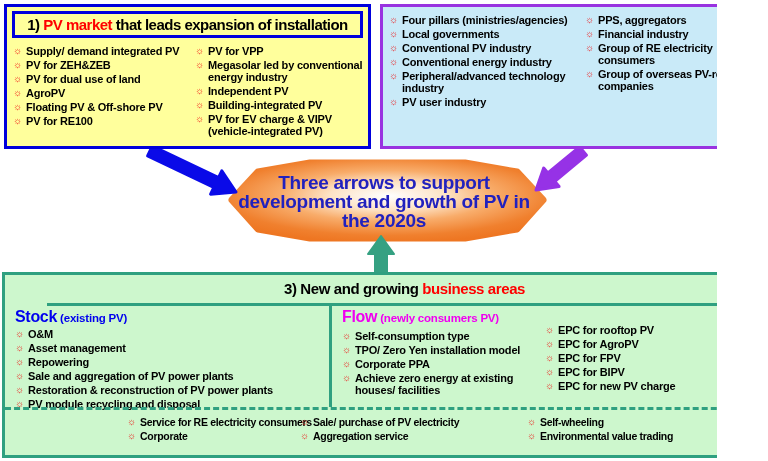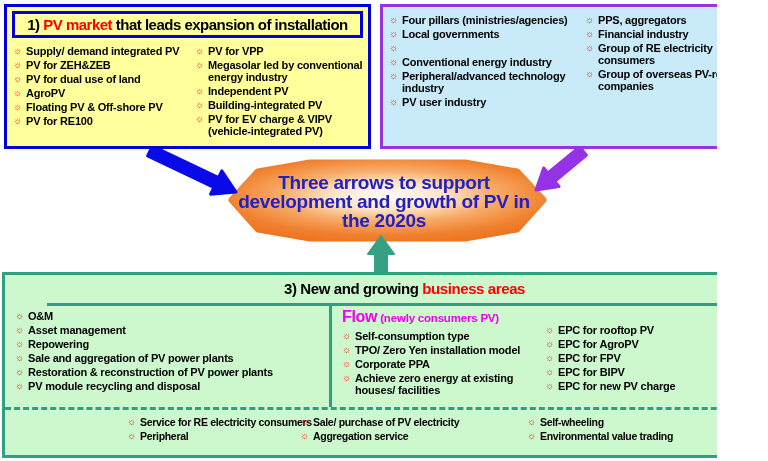--- a/index.html
+++ b/index.html
@@ -126,20 +126,21 @@
           <div class="item">
             <span class="bullet">☼</span>
             <span class="txt">Four pillars (ministries/agencies)</span>
           </div>
           <div class="item">
             <span class="bullet">☼</span>
             <span class="txt">Local governments</span>
           </div>
           <div class="item">
             <span class="bullet">☼</span>
+            <span class="txt">Conventional PV industry</span>
           </div>
           <div class="item">
             <span class="bullet">☼</span>
             <span class="txt">Conventional energy industry</span>
           </div>
           <div class="item">
             <span class="bullet">☼</span>
             <span class="txt">Peripheral/advanced technology industry</span>
           </div>
           <div class="item">
@@ -169,20 +170,23 @@
   </div>
 
   <div id="centerText">Three arrows to support development and growth of PV in the 2020s</div>
 
   <div id="box3" class="box">
     <div class="title3">
       <span>3) New and growing </span><span class="hl">business areas</span><span></span>
     </div>
     <div class="content3">
       <div class="stockCol">
+        <div class="hdr hdr-stock">
+          <span class="hdr-main">Stock</span><span class="hdr-sub"> (existing PV)</span>
+        </div>
         <div class="stockItems">
             <div class="item">
               <span class="bullet">☼</span>
               <span class="txt">O&amp;M</span>
             </div>
             <div class="item">
               <span class="bullet">☼</span>
               <span class="txt">Asset management</span>
             </div>
             <div class="item">
@@ -251,21 +255,21 @@
       </div>
     </div>
     <div class="bottomRow">
       <div class="bcol" id="bcol1">
           <div class="item">
             <span class="bullet">☼</span>
             <span class="txt">Service for RE electricity consumers</span>
           </div>
           <div class="item">
             <span class="bullet">☼</span>
-            <span class="txt">Peripheral</span>
+            <span class="txt">Corporate</span>
           </div>
         </div>
       <div class="bcol" id="bcol2">
           <div class="item">
             <span class="bullet">☼</span>
             <span class="txt">Sale/ purchase of PV electricity</span>
           </div>
           <div class="item">
             <span class="bullet">☼</span>
             <span class="txt">Aggregation service</span>

